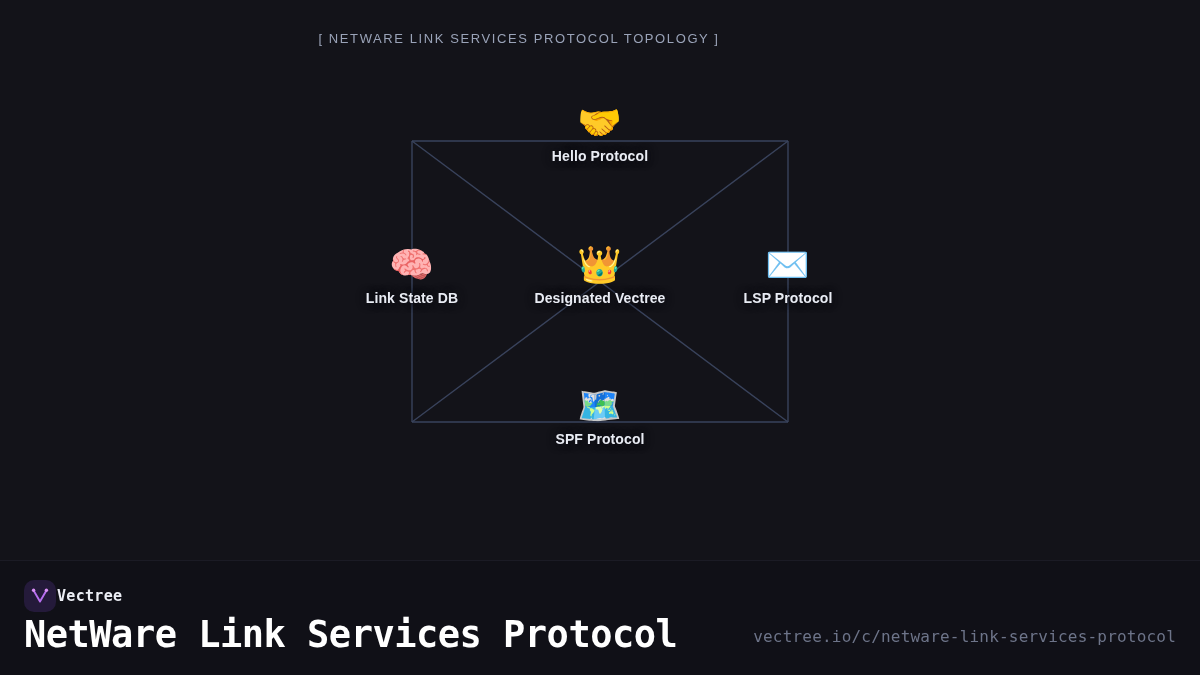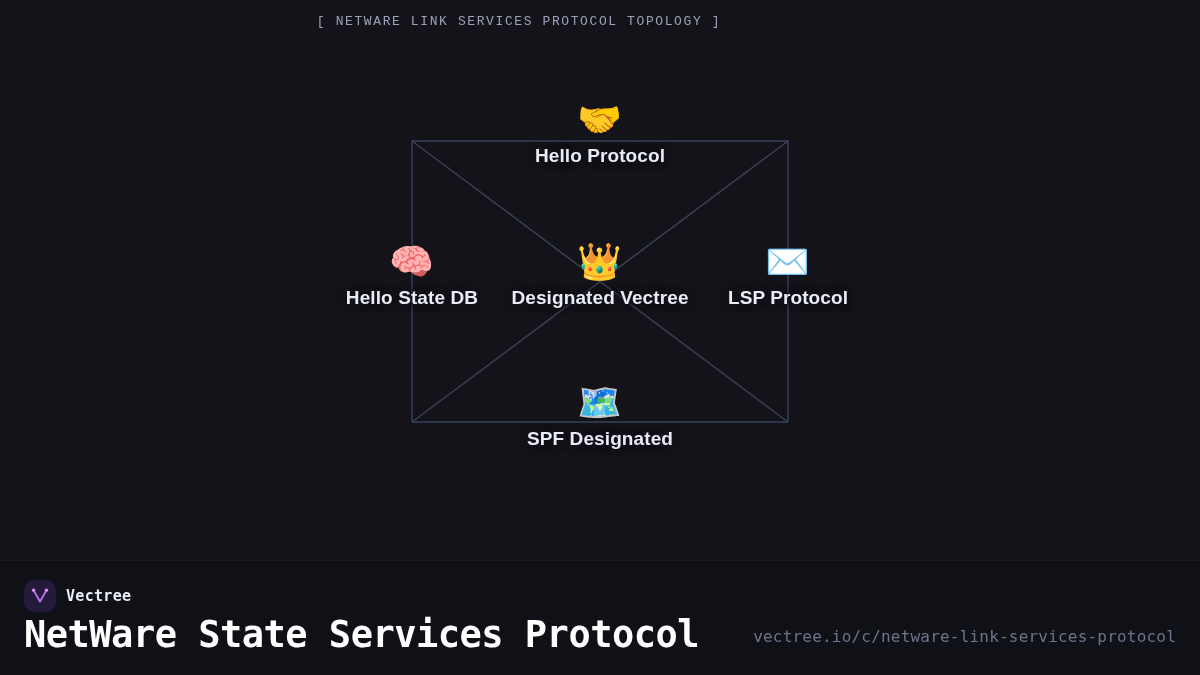--- a/index.html
+++ b/index.html
@@ -17,23 +17,23 @@
 
   
   #canvas {
     position:absolute;
     left:0; top:0; width:1200px; height:560px;
     background:#131319;
   }
 
   #topology-title {
     position:absolute;
-    left:0; top:14px; width:1038px;
+    left:0; top:31px; width:1038px;
     text-align:center;
-    font-family:Liberation Mono, monospace;
+    font-family:Liberation Sans, sans-serif;
     font-size:13px;
     letter-spacing:1.6px;
     color:#9aa3b8;
     white-space:pre;
   }
 
   #edges { position:absolute; left:0; top:0; width:1200px; height:560px; }
 
   .node {
     position:absolute;
@@ -45,39 +45,39 @@
   .node .glyph {
     display:block;
     font-size:36px;
     line-height:42px;
     height:44px;
     font-family:"DejaVu Sans","Liberation Sans",sans-serif;
   }
   .node .label {
     display:block;
     margin-top:2px;
-    font-size:19px;
+    font-size:14px;
     font-weight:bold;
     color:#e9ecf4;
     font-family:"Liberation Sans",sans-serif;
     text-shadow:0 0 6px #131319, 0 0 10px #131319, 0 0 3px #131319;
     letter-spacing:0.1px;
   }
 
   
   #footer {
     position:absolute;
     left:0; top:560px; width:1200px; height:115px;
     background:#101017;
     border-top:1px solid #1b1b25;
   }
   #brand-row {
     position:absolute;
     left:24px; top:19px;
-    display:flex; align-items:center; gap:10px;
+    display:flex; align-items:center; gap:1px;
   }
   #brand-logo {
     width:32px; height:32px;
     border-radius:10px;
     background:#241a3a;
     display:flex; align-items:center; justify-content:center;
     flex:0 0 auto;
   }
   #brand-name {
     font-family:"DejaVu Sans Mono","Liberation Mono",monospace;
@@ -126,52 +126,52 @@
       </g>
     </svg>
 
     <div class="node" style="left:600px; top:133px;">
       <span class="glyph">🤝</span>
       <span class="label">Hello Protocol</span>
     </div>
 
     <div class="node" style="left:412px; top:275px;">
       <span class="glyph">🧠</span>
-      <span class="label">Hello State DB</span>
+      <span class="label">Link State DB</span>
     </div>
 
     <div class="node" style="left:600px; top:275px;">
       <span class="glyph">👑</span>
       <span class="label">Designated Vectree</span>
     </div>
 
     <div class="node" style="left:788px; top:275px;">
       <span class="glyph">✉️</span>
       <span class="label">LSP Protocol</span>
     </div>
 
     <div class="node" style="left:600px; top:416px;">
       <span class="glyph">🗺️</span>
-      <span class="label">SPF Designated</span>
+      <span class="label">SPF Protocol</span>
     </div>
 
   </div>
 
   <div id="footer">
 
     <div id="brand-row">
       <div id="brand-logo">
         <svg width="22" height="22" viewBox="0 0 22 22" xmlns="http://www.w3.org/2000/svg">
           <path d="M4.6 5.6 L11 16.6 L17.4 5.6" stroke="#b86ff0" stroke-width="1.9" fill="none" stroke-linecap="round" stroke-linejoin="round"></path>
           <circle cx="4.6" cy="5.2" r="1.7" fill="#d98ff5"></circle>
           <circle cx="17.4" cy="5.2" r="1.7" fill="#d98ff5"></circle>
         </svg>
       </div>
       <div id="brand-name">Vectree</div>
     </div>
 
-    <div id="page-heading">NetWare State Services Protocol</div>
+    <div id="page-heading">NetWare Link Services Protocol</div>
 
     <div id="footer-url">vectree.io/c/netware-link-services-protocol</div>
 
   </div>
 
 </div>
 
 </body></html>

